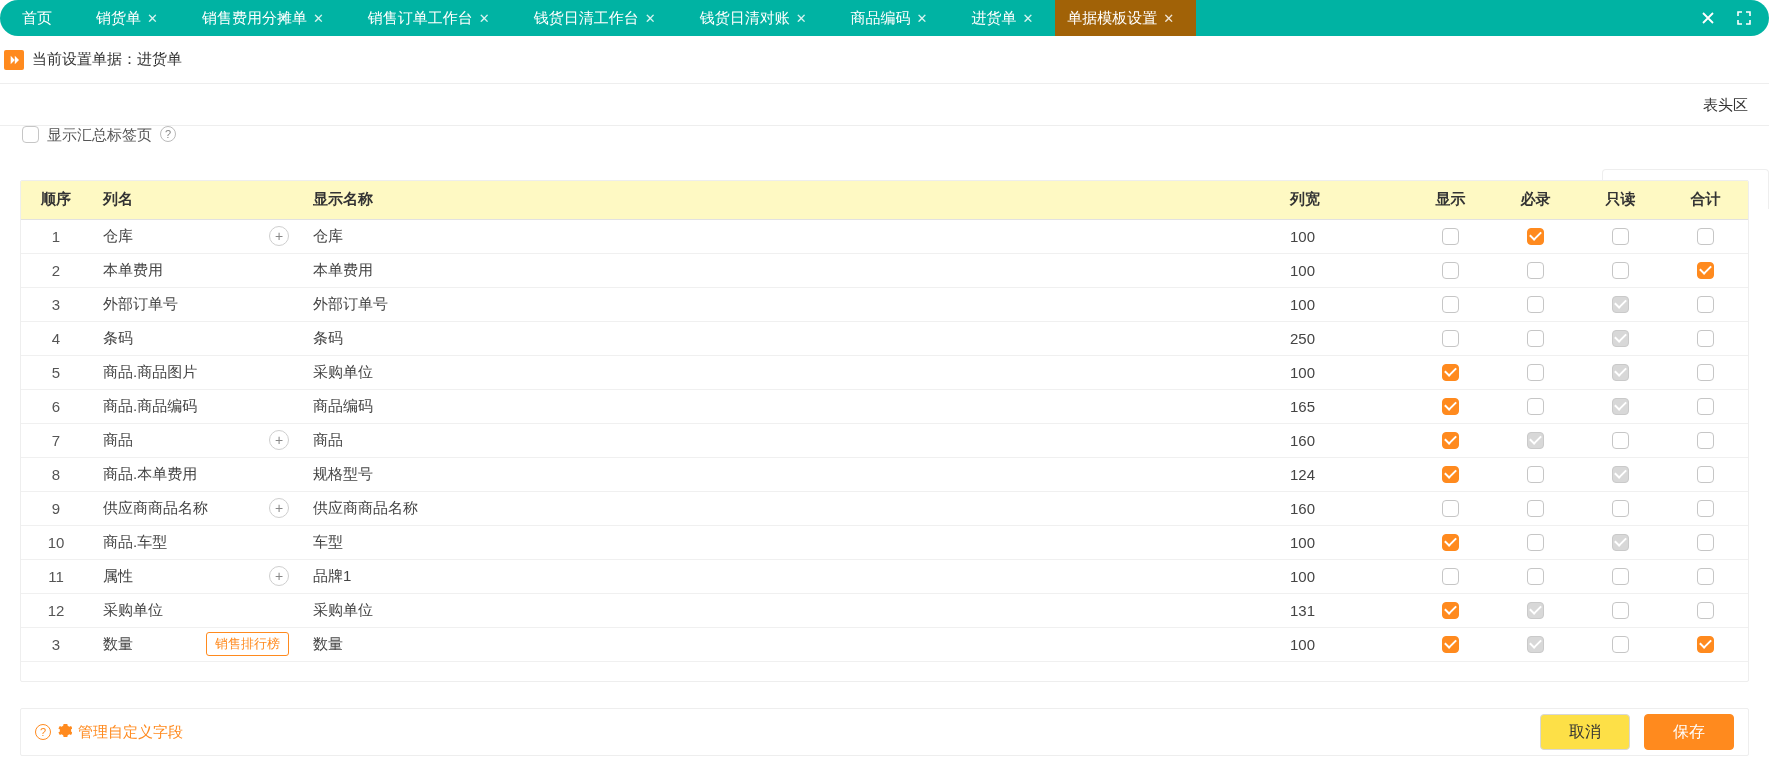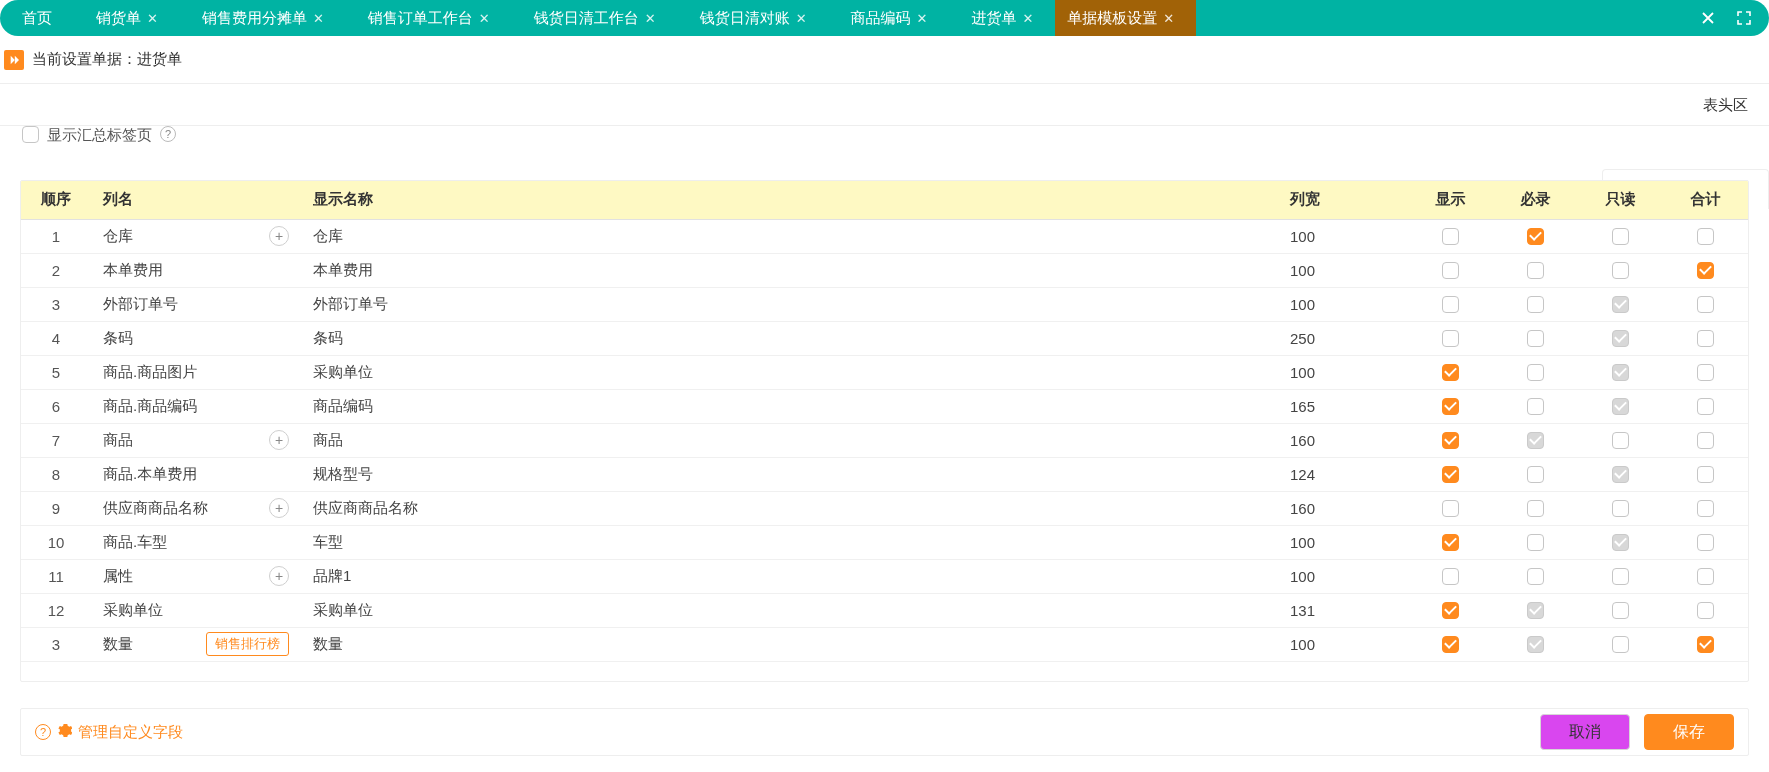--- a/index.html
+++ b/index.html
@@ -102,21 +102,21 @@
     display: flex; align-items: center; justify-content: space-between;
     border: 1px solid #eee; padding: 0 14px; border-radius: 2px;
   }
   .footer-left { display: flex; align-items: center; gap: 6px; color: #ff8a1e; font-size: 15px; }
   .gear { color: #ff8a1e; }
   .footer-right { display: flex; gap: 14px; }
   .btn {
     min-width: 90px; height: 36px; border-radius: 4px; font-size: 16px;
     display: inline-flex; align-items: center; justify-content: center; cursor: pointer;
   }
-  .btn-default { border: 1px solid #d7d7d7; background: #d946ef; color: #333; margin-left: 24px; }
+  .btn-default { border: 1px solid #d7d7d7; background: #fde047; color: #333; margin-left: 24px; }
   .btn-primary { border: 1px solid #ff8a1e; background: #ff8a1e; color: #fff; }
 
   
   .tbl-scroll::-webkit-scrollbar { width: 12px; }
   .tbl-scroll::-webkit-scrollbar-thumb { background: #c4c4c4; border-radius: 6px; }
   .tbl-scroll::-webkit-scrollbar-track { background: #f3f3f3; }
 </style>
 </head>
 <body>
 

